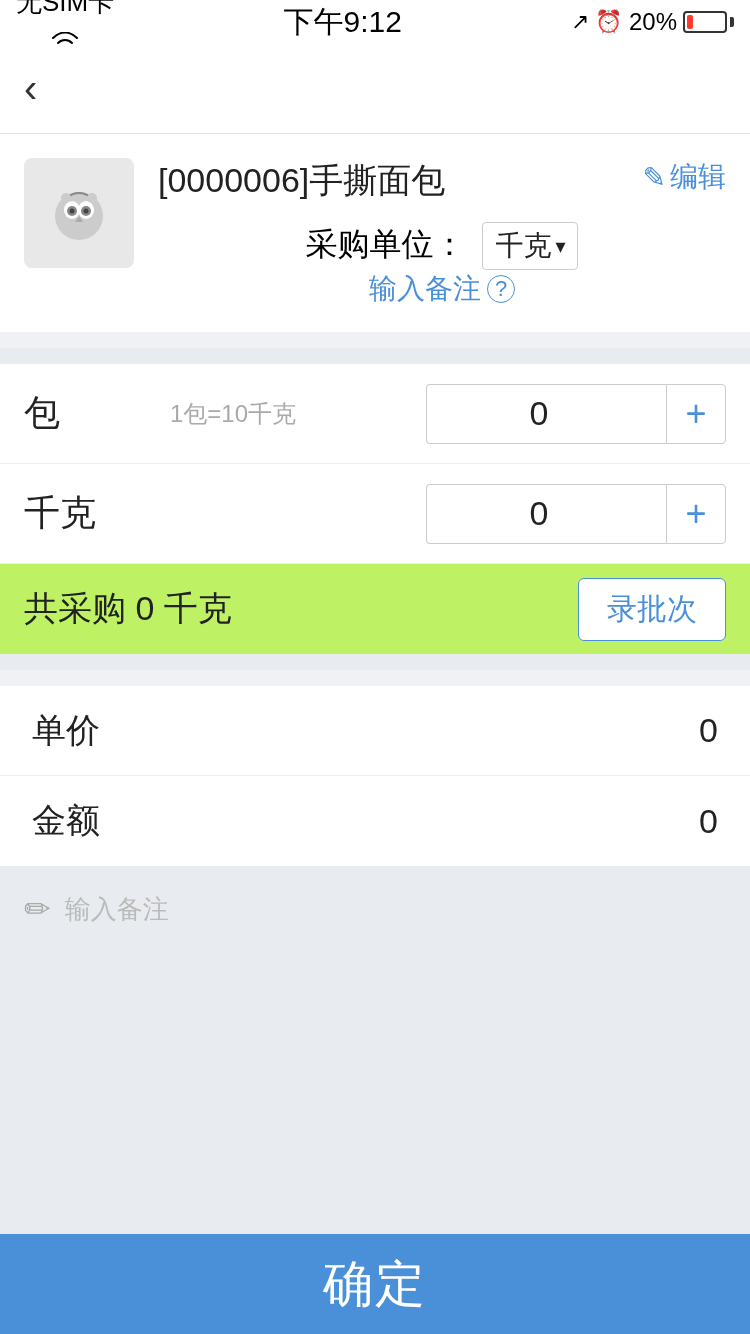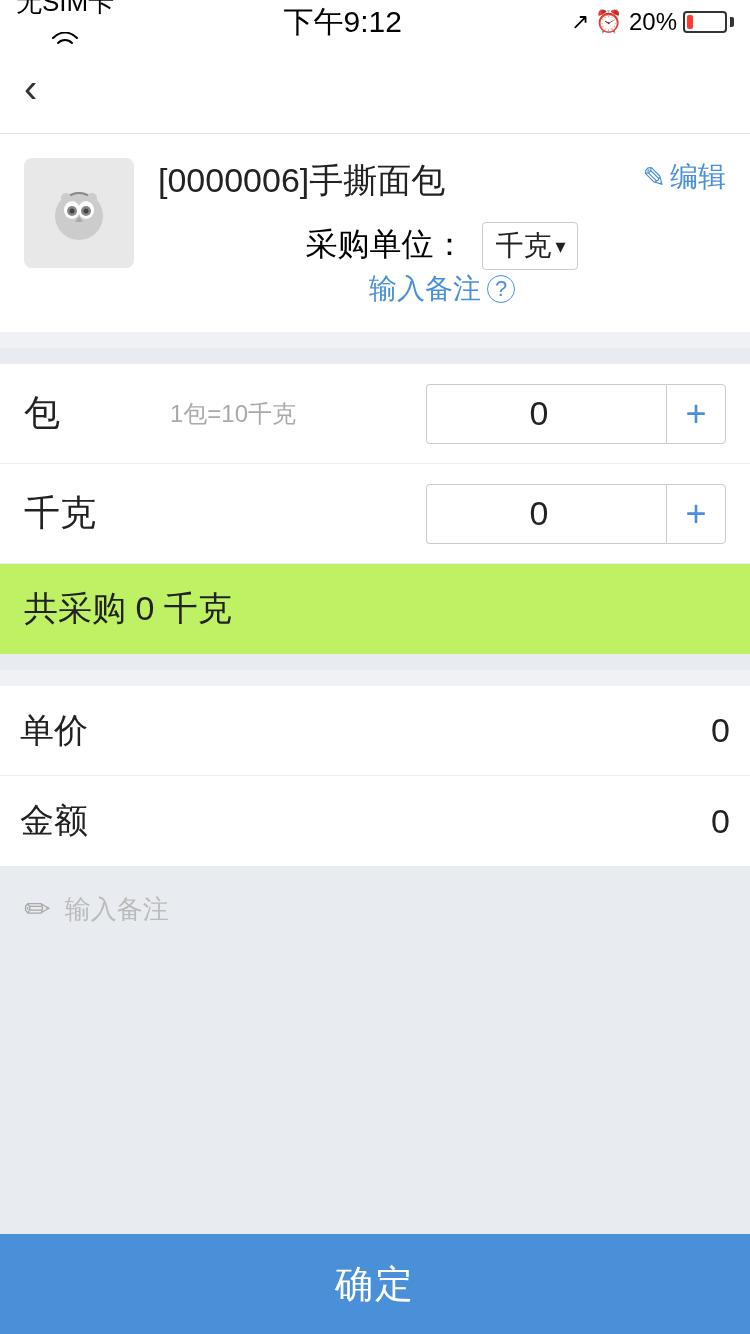--- a/index.html
+++ b/index.html
@@ -187,21 +187,21 @@
 
     
     .info-section {
       background: #fff;
       margin-top: 16px;
     }
     .info-row {
       display: flex;
       align-items: center;
       justify-content: space-between;
-      padding: 0 20px;
+      padding: 0 32px;
       height: 90px;
       border-bottom: 1px solid #eee;
     }
     .info-row:last-child { border-bottom: none; }
     .info-label { font-size: 34px; color: #222; }
     .info-value { font-size: 34px; color: #222; }
 
     
     .remark-section {
       background: #e8ecf0;
@@ -232,21 +232,21 @@
       background: #4a90d9;
       display: flex;
       align-items: center;
       justify-content: center;
     }
     .confirm-btn {
       width: 100%;
       height: 100%;
       background: transparent;
       border: none;
-      font-size: 38px;
+      font-size: 50px;
       color: #fff;
       cursor: pointer;
       letter-spacing: 2px;
     }
 
     .page-wrapper {
       display: flex;
       flex-direction: column;
       min-height: 1334px;
       padding-bottom: 100px;
@@ -346,20 +346,21 @@
       <span class="input-label">千克</span>
       <div class="input-field-wrap">
         <input class="qty-input" type="number" value="0" style="">
         <button class="plus-btn">+</button>
       </div>
     </div>
   </div>
 
   <div class="total-row">
     <span class="total-text">共采购 0 千克</span>
+    <button class="batch-btn">录批次</button>
   </div>
 
   <div class="section-divider"></div>
 
   <div class="info-section">
     <div class="info-row">
       <span class="info-label">单价</span>
       <span class="info-value">0</span>
     </div>
     <div class="info-row">

